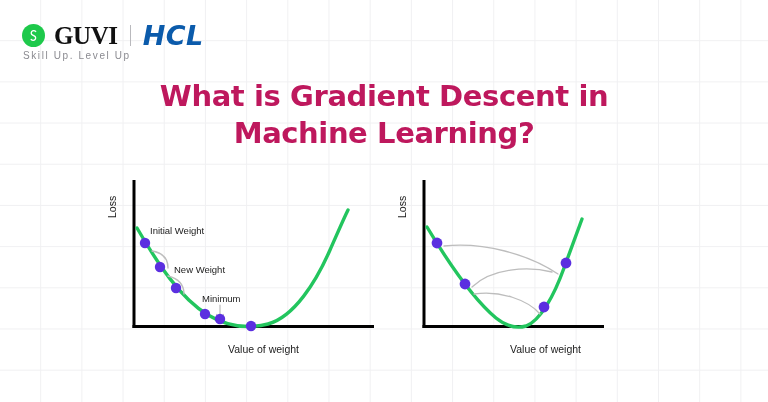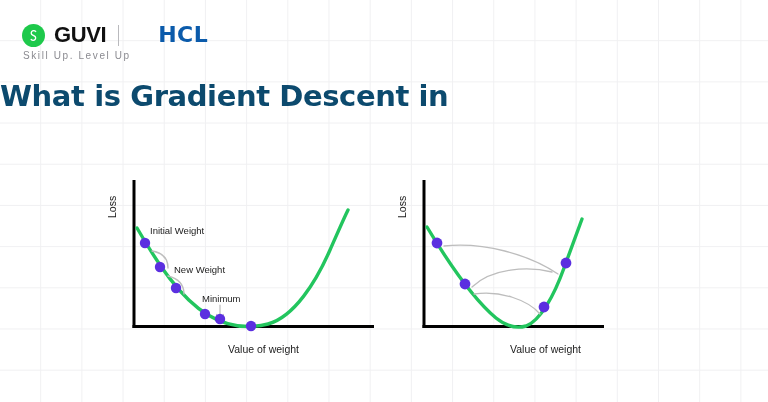--- a/index.html
+++ b/index.html
@@ -58,65 +58,66 @@
     height: 23px;
     border-radius: 50%;
     background: #1ec94b;
     display: flex;
     align-items: center;
     justify-content: center;
     flex: 0 0 auto;
   }
 
   #guvi-wordmark {
-    font-family: Liberation Sans, sans-serif;
+    font-family: Liberation Serif, serif;
     font-weight: bold;
-    font-size: 22px;
+    font-size: 25px;
     letter-spacing: -0.4px;
     color: #111111;
     line-height: 1;
   }
 
   #brand-divider {
     width: 1px;
     height: 21px;
     background: #b9b9bd;
     margin: 0 3px;
   }
 
   #hcl-wordmark {
     font-family: "DejaVu Sans", sans-serif;
     font-weight: bold;
-    font-size: 22px;
+    font-style: italic;
+    font-size: 27px;
     letter-spacing: 0.5px;
     color: #0b5bab;
     line-height: 1;
-    margin-left: 27px;
   }
 
   #brand-tagline {
     font-family: "Liberation Sans", sans-serif;
     font-size: 10px;
     letter-spacing: 1.6px;
     color: #8a8a90;
     margin-left: 1px;
   }
 
   
   #headline {
     position: absolute;
     left: 0;
     top: 78px;
     width: 768px;
+    text-align: center;
     font-family: "DejaVu Sans", sans-serif;
     font-weight: bold;
     font-size: 29px;
     line-height: 1.28;
     letter-spacing: -0.4px;
-    color: #0c4a6e;
+    color: #be185d;
   }
   #headline .headline-line { display: block; }
 
   
   #figures {
     position: absolute;
     left: 0;
     top: 172px;
     width: 764px;
     height: 200px;
@@ -160,20 +161,21 @@
       </span>
       <span id="guvi-wordmark">GUVI</span>
       <span id="brand-divider"></span>
       <span id="hcl-wordmark">HCL</span>
     </div>
     <div id="brand-tagline">Skill Up. Level Up</div>
   </div>
 
   <h1 id="headline">
     <span class="headline-line">What is Gradient Descent in</span>
+    <span class="headline-line">Machine Learning?</span>
   </h1>
 
   <div id="figures">
 
     <div class="figure-panel" id="figure-panel-left">
       <svg class="figure-svg" width="290" height="200" viewBox="0 0 290 200">
 
         <line x1="36" y1="8" x2="36" y2="156" stroke="#000000" stroke-width="3"></line>
 
         <line x1="34.5" y1="154.5" x2="276" y2="154.5" stroke="#000000" stroke-width="3"></line>

